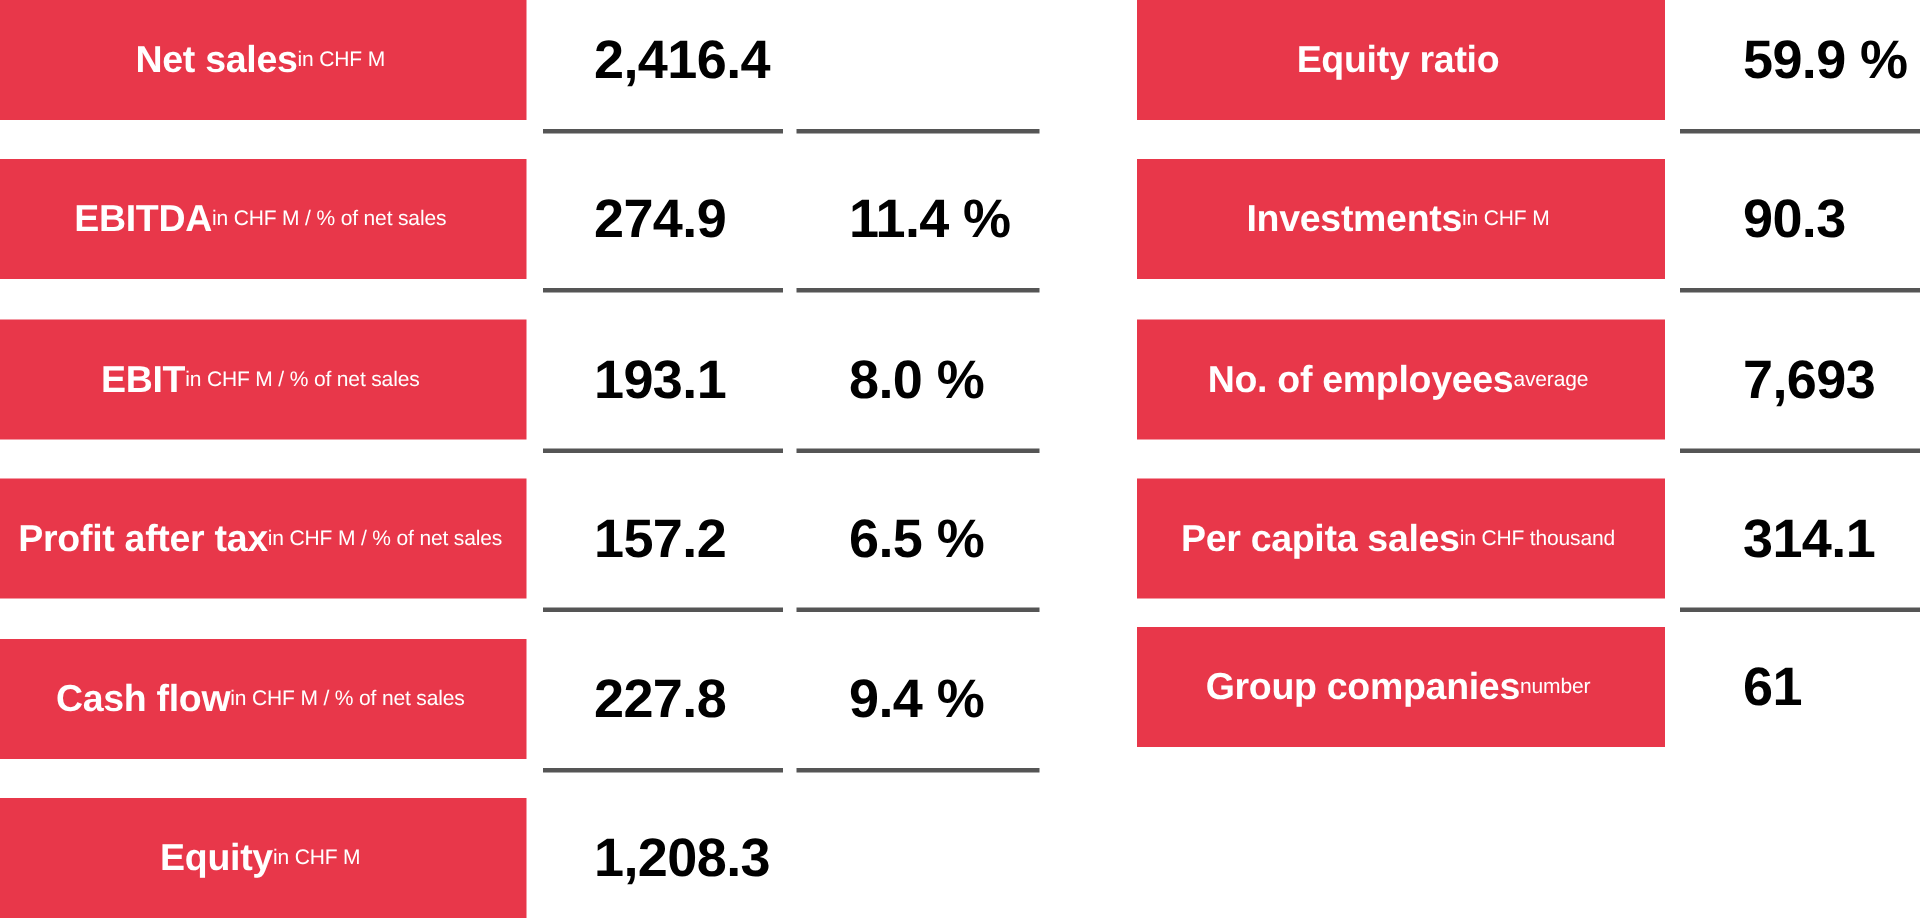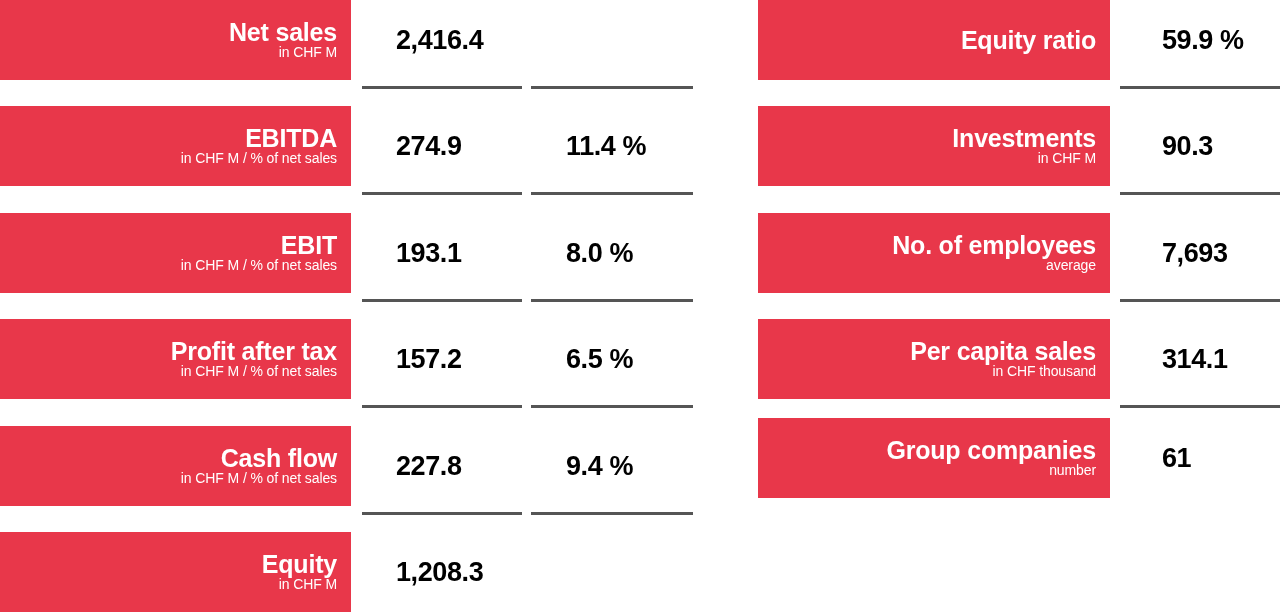--- a/index.html
+++ b/index.html
@@ -39,22 +39,22 @@
 
   
   .kpi-label {
     position: absolute;
     top: 0;
     left: 0;
     height: 80px;
     background: #e8374a;
     box-sizing: border-box;
     display: flex;
-    flex-direction: column;
-    align-items: flex-end;
+    flex-direction: row;
+    align-items: center;
     justify-content: center;
     padding: 0 14px 0 10px;
     color: #ffffff;
     text-align: right;
   }
   .kpi-column.left  .kpi-label { width: 351px; }
   .kpi-column.right .kpi-label { width: 352px; }
 
   .kpi-title {
     font-size: 25px;
@@ -72,21 +72,21 @@
   }
   .kpi-subtitle:empty { display: none; }
 
   
   .kpi-value {
     position: absolute;
     top: 0;
     height: 80px;
     display: flex;
     align-items: center;
-    font-size: 27px;
+    font-size: 36px;
     font-weight: bold;
     color: #000000;
     letter-spacing: -0.4px;
     white-space: nowrap;
   }
   .kpi-value:empty { display: none; }
 
   .kpi-column.left  .kpi-value.v1 { left: 396px; width: 125px; }
   .kpi-column.left  .kpi-value.v2 { left: 566px; width: 127px; text-align: right; }
   .kpi-column.right .kpi-value.v1 { left: 404px; width: 160px; }

